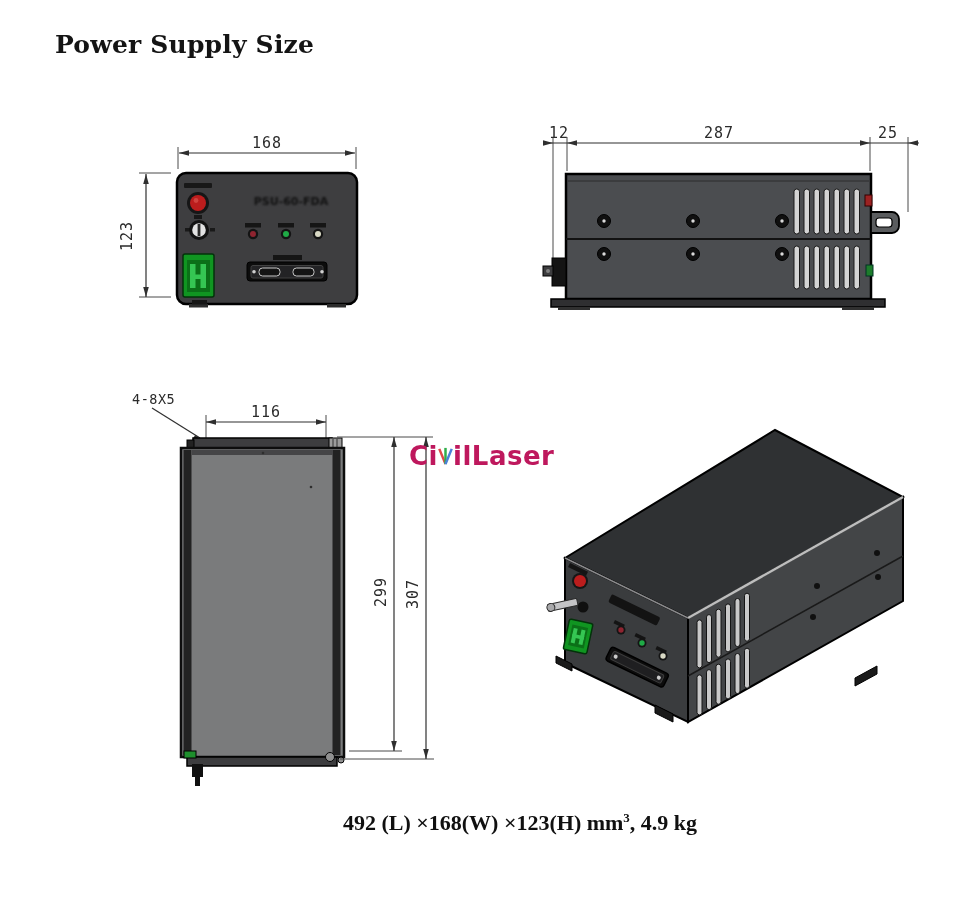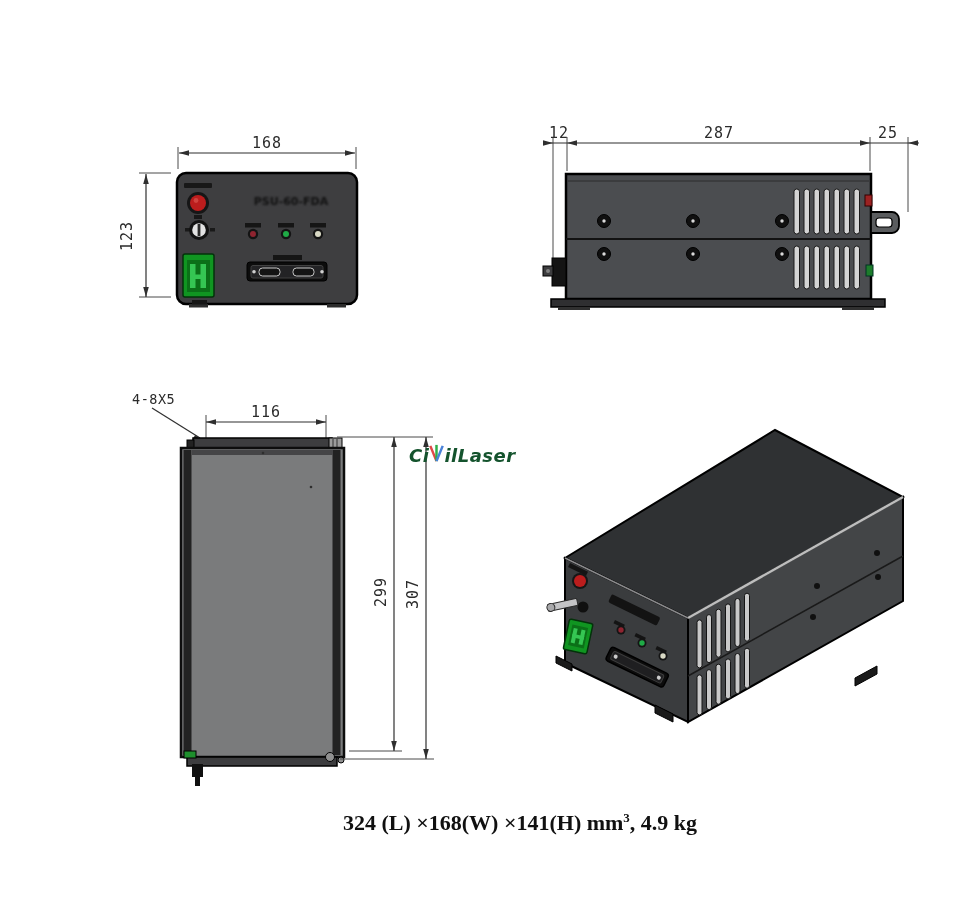--- a/index.html
+++ b/index.html
@@ -6,35 +6,36 @@
   .page{position:relative;width:974px;height:919px;background:#fff;overflow:hidden;
         font-family:"Liberation Sans",sans-serif;}
   .drawing{position:absolute;left:0;top:0;}
   .page-title{position:absolute;left:55px;top:30px;font-family:"DejaVu Serif",serif;
         font-weight:bold;font-size:25px;color:#141414;letter-spacing:.2px;}
   .caption{position:absolute;left:0;right:0;top:810px;text-align:center;
         font-family:"Liberation Serif",serif;font-weight:bold;font-size:22px;color:#101010;
         transform:translateX(33px);}
   .caption sup{font-size:13px;}
   .logo{position:absolute;left:409px;top:443px;font-family:"DejaVu Sans",sans-serif;
-        font-weight:bold;font-style:italic;font-size:18px;color:#14532d;line-height:1;
+        font-weight:bold;font-size:26px;color:#be185d;line-height:1;
         letter-spacing:.5px;}
   .logo .vfan{display:inline-block;width:17px;height:21px;vertical-align:-2px;margin:0 -1px;}
   svg text.dimtxt{font-family:"DejaVu Sans Mono",monospace;font-size:15px;fill:#2b2b2b;letter-spacing:1px;}
   svg text.notetxt{font-family:"DejaVu Sans Mono",monospace;font-size:13.5px;fill:#2b2b2b;letter-spacing:.5px;}
   svg .ext{stroke:#4a4a4a;stroke-width:1;fill:none;}
   svg .dim{stroke:#2f2f2f;stroke-width:1.2;fill:none;}
   svg .arr{fill:#2f2f2f;stroke:none;}
   .blurtxt{filter:blur(.9px);}
 </style>
 </head>
 <body>
 
 <div class="page">
 
+  <div class="page-title">Power Supply Size</div>
 
   <svg class="drawing" width="974" height="919" viewBox="0 0 974 919">
 
     <g>
 
       <g>
         <line class="ext" x1="178" y1="147" x2="178" y2="169"></line>
         <line class="ext" x1="356" y1="147" x2="356" y2="169"></line>
         <line class="ext" x1="139" y1="173" x2="171" y2="173"></line>
         <line class="ext" x1="139" y1="297" x2="171" y2="297"></line>
@@ -304,15 +305,15 @@
       </g>
     </g>
   </svg>
 
   <div class="logo"><span>Ci</span><svg class="vfan" viewBox="0 0 17 22">
         <line x1="8.5" y1="19" x2="2" y2="3" stroke="#e04848" stroke-width="2.6"></line>
         <line x1="8.5" y1="19" x2="8.5" y2="2" stroke="#2fae4a" stroke-width="2.6"></line>
         <line x1="8.5" y1="19" x2="15" y2="3" stroke="#4a82d8" stroke-width="2.6"></line>
       </svg><span>ilLaser</span></div>
 
-  <div class="caption"><span>324 (L) ×168(W) ×141(H) mm</span><sup>3</sup><span>, 4.9 kg</span></div>
+  <div class="caption"><span>492 (L) ×168(W) ×123(H) mm</span><sup>3</sup><span>, 4.9 kg</span></div>
 
 </div>
 
 </body></html>

